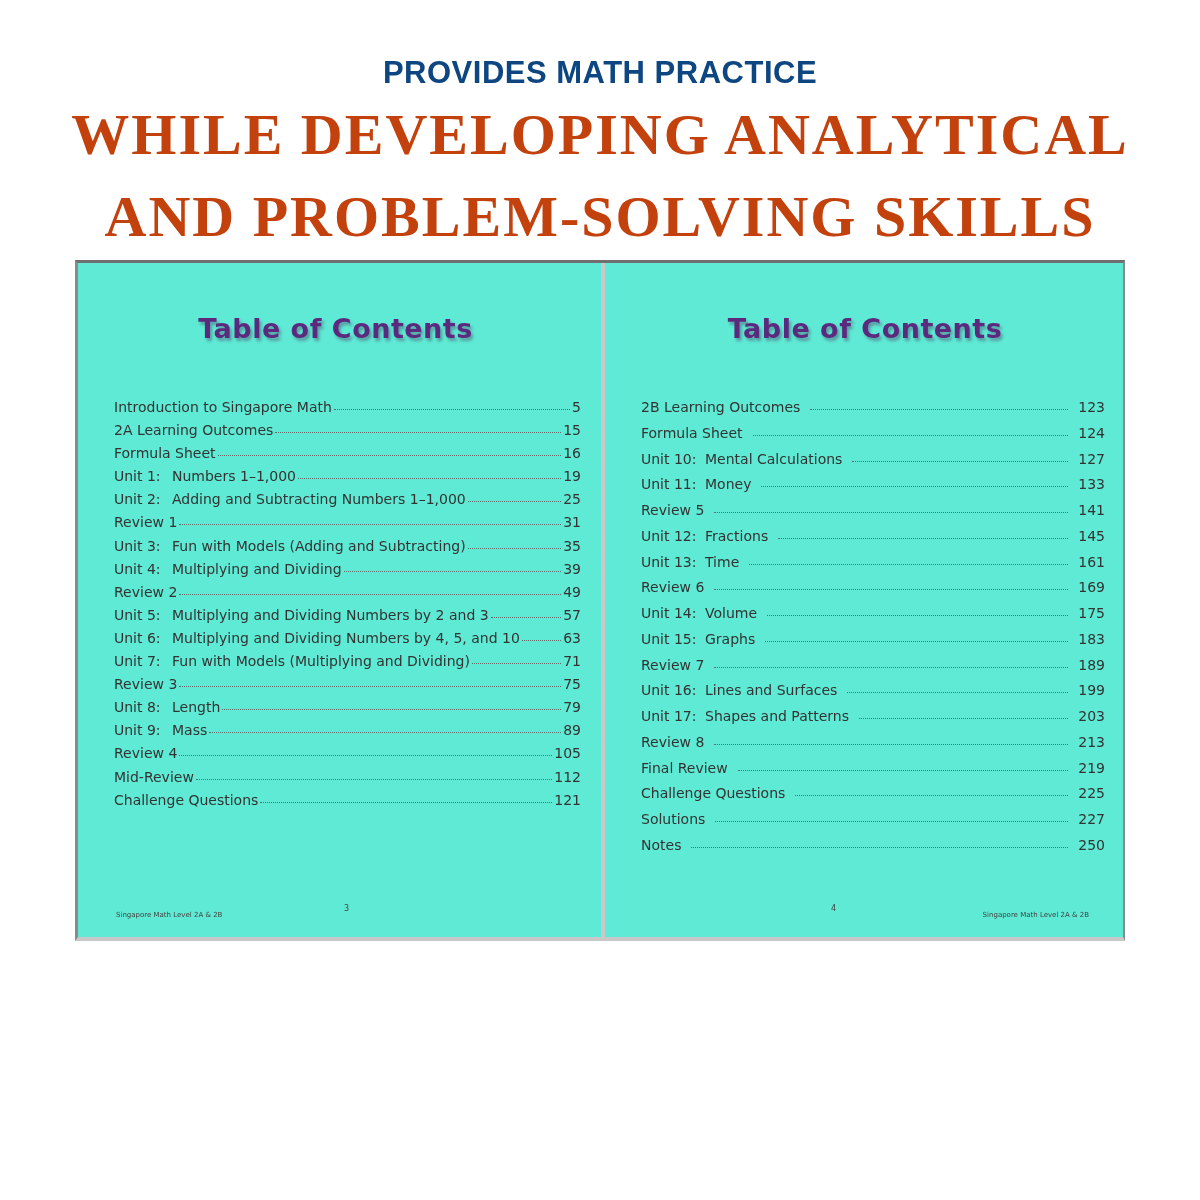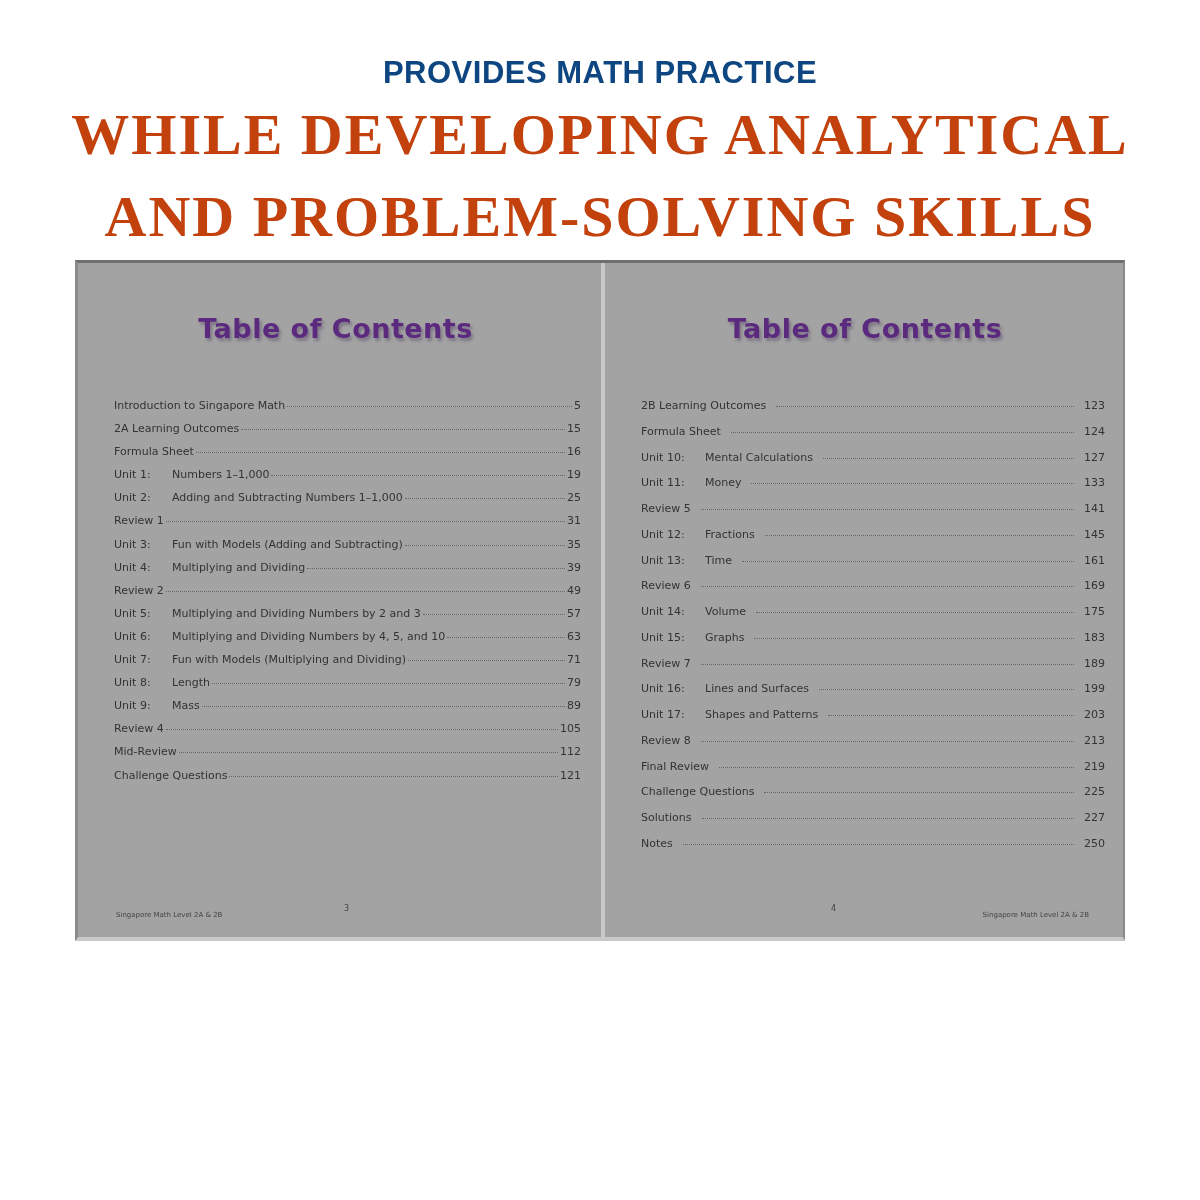--- a/index.html
+++ b/index.html
@@ -14,21 +14,21 @@
     font-family:"Liberation Serif", "DejaVu Serif", serif; font-weight:bold; font-size:58px;
     color:#c2410c; letter-spacing:2px; line-height:70px;
   }
   .hl1 { top:100px; }
   .hl2 { top:182px; }
 
   .spread {
     position:absolute; left:75px; top:260px; width:1050px; height:681px;
     border-top:3px solid #6f6f6f; border-left:3px solid #8a8a8a;
     border-right:2px solid #8a8a8a; border-bottom:4px solid #c8c8c8;
-    box-sizing:border-box; background:#a3a3a3;
+    box-sizing:border-box; background:#5eead4;
   }
   .gutter {
     position:absolute; left:523px; top:0; width:4px; height:100%;
     background:#c9c9c9;
   }
   .page { position:absolute; top:0; height:100%; }
   .page.left { left:0; width:523px; }
   .page.right { left:527px; width:520px; }
 
   .toc-title {
@@ -37,21 +37,21 @@
     color:#5b2a7e; text-shadow:2px 3px 3px rgba(80,60,100,0.45);
     letter-spacing:0.5px;
   }
   .page.left .toc-title { left:-4px; }
 
   .toc-list { position:absolute; left:36px; width:467px; top:136px; }
   .page.right .toc-list { left:36px; width:464px; }
 
   .toc-row {
     display:flex; align-items:baseline; height:23.1px;
-    font-family:"DejaVu Sans", sans-serif; font-size:11px; color:#333333;
+    font-family:"DejaVu Sans", sans-serif; font-size:14px; color:#333333;
   }
   .page.right .toc-row { height:25.75px;gap:8px; }
   .toc-prefix { width:58px; flex:0 0 58px; white-space:nowrap; }
   .page.right .toc-prefix { width:56px; flex:0 0 56px; }
   .toc-text { white-space:nowrap; }
   .toc-dots {
     flex:1 1 auto; border-bottom:1.5px dotted #666666; margin:0 2px;
     position:relative; top:-2px; min-width:10px;
   }
   .toc-page { white-space:nowrap; text-align:right; }
@@ -147,20 +147,25 @@
           <span class="toc-dots"></span>
           <span class="toc-page">63</span>
         </div>
         <div class="toc-row">
           <span class="toc-prefix">Unit 7:</span>
           <span class="toc-text">Fun with Models (Multiplying and Dividing)</span>
           <span class="toc-dots"></span>
           <span class="toc-page">71</span>
         </div>
         <div class="toc-row">
+          <span class="toc-text">Review 3</span>
+          <span class="toc-dots"></span>
+          <span class="toc-page">75</span>
+        </div>
+        <div class="toc-row">
           <span class="toc-prefix">Unit 8:</span>
           <span class="toc-text">Length</span>
           <span class="toc-dots"></span>
           <span class="toc-page">79</span>
         </div>
         <div class="toc-row">
           <span class="toc-prefix">Unit 9:</span>
           <span class="toc-text">Mass</span>
           <span class="toc-dots"></span>
           <span class="toc-page">89</span>

